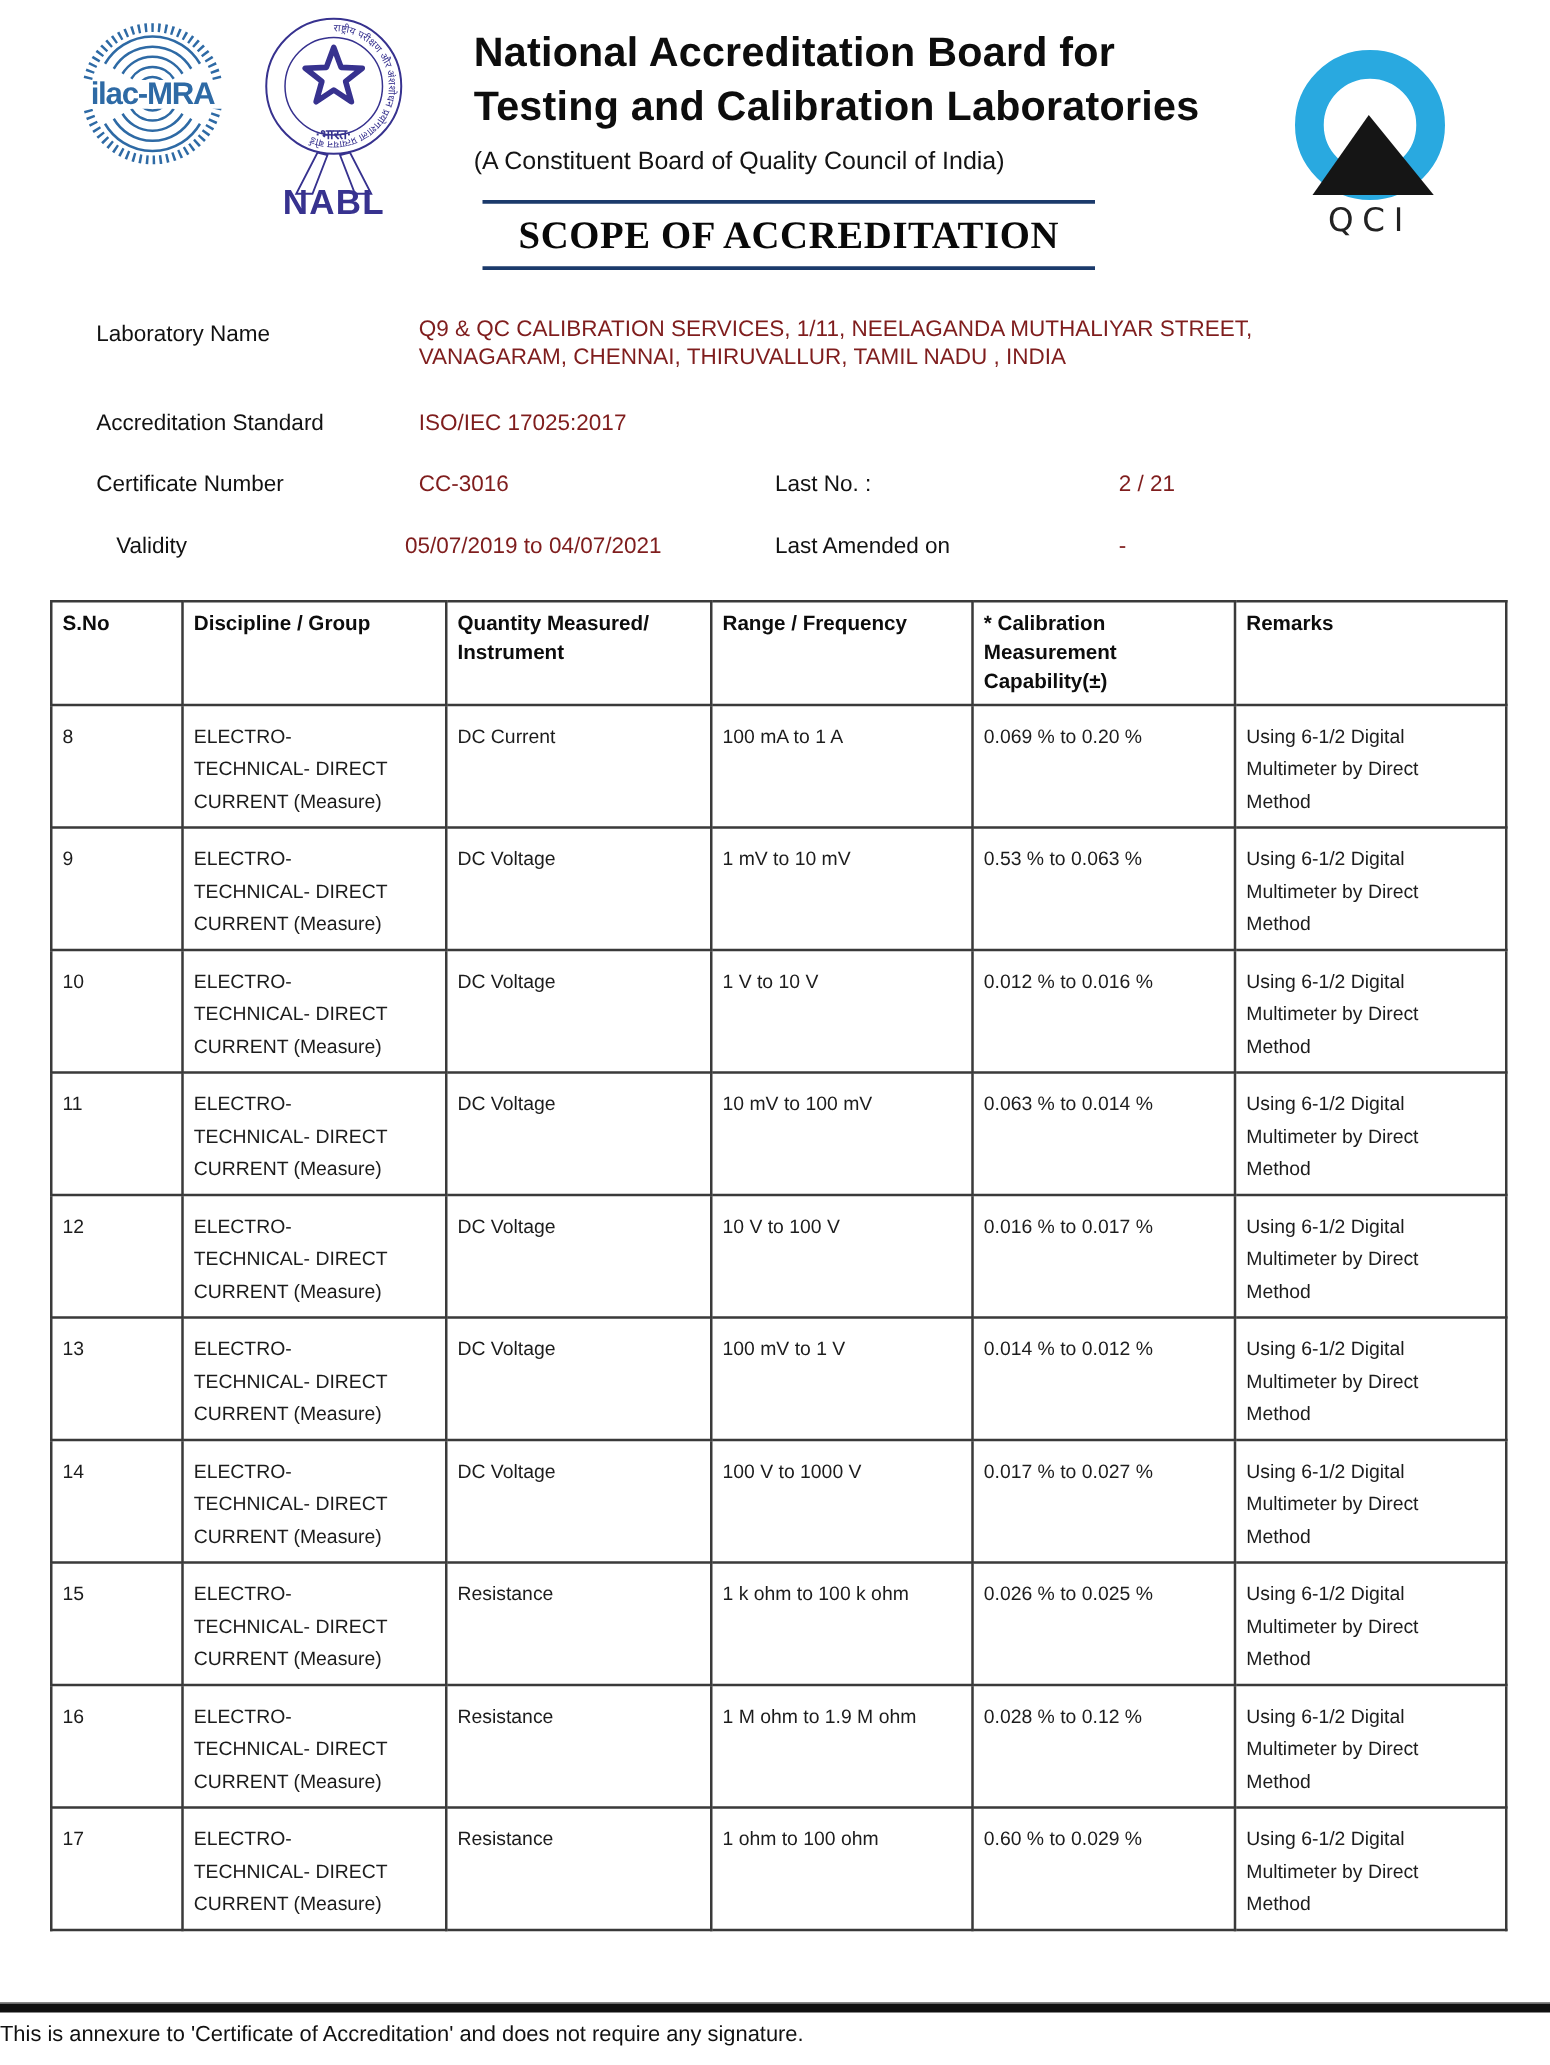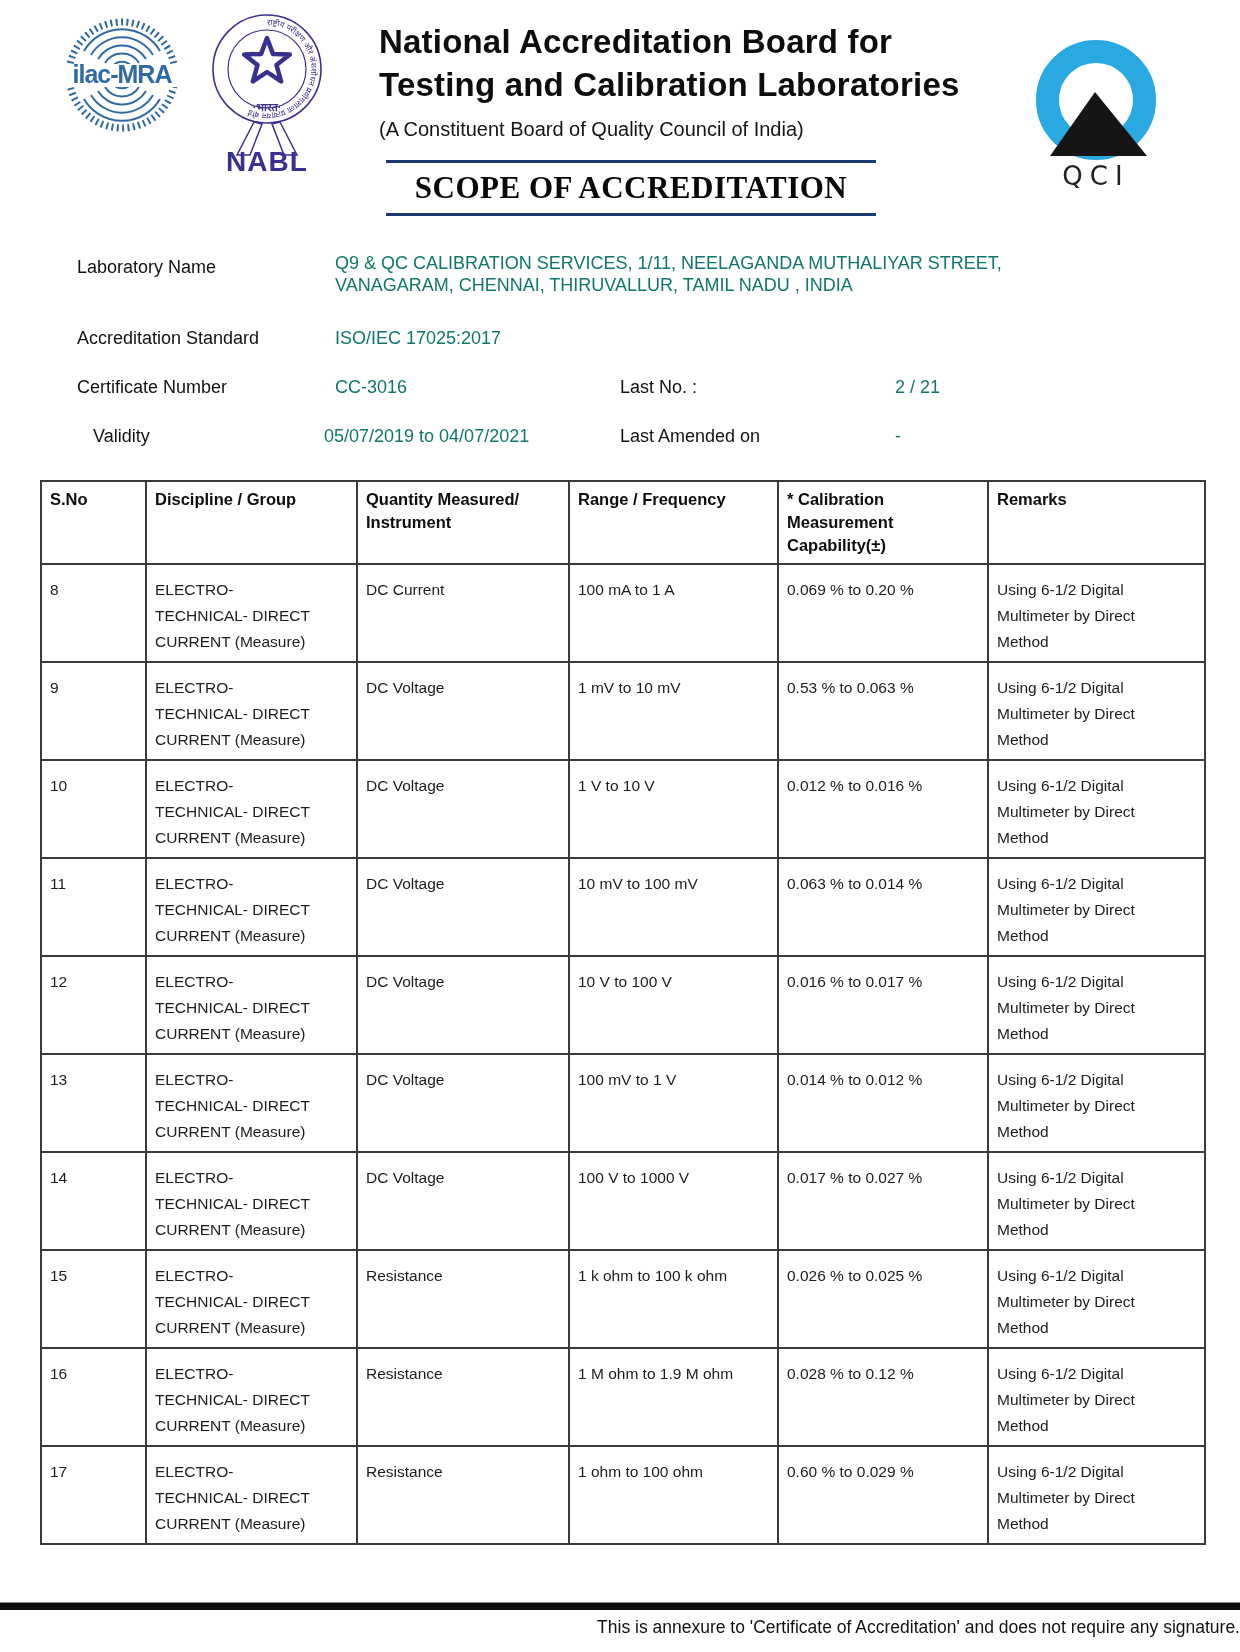--- a/index.html
+++ b/index.html
@@ -13,39 +13,39 @@
   .org-subtitle{left:379px;top:118px;font-size:20px;color:#141414;}
   .scope-banner{
     left:386px;top:160px;width:490px;height:50px;
     border-top:3px solid #1b3a6b;border-bottom:3px solid #1b3a6b;
     font-family:"Liberation Serif","DejaVu Serif",serif;
     font-weight:bold;font-size:31px;letter-spacing:0.5px;color:#090909;
     text-align:center;line-height:50px;
   }
   
   .info-label{font-size:18px;color:#121212;}
-  .info-value{font-size:18px;color:#0f766e;white-space:pre-line;}
+  .info-value{font-size:18px;color:#7f1d1d;white-space:pre-line;}
   
   table.scope{
     position:absolute;left:40px;top:480px;width:1164px;
     border-collapse:collapse;table-layout:fixed;
   }
   table.scope th,table.scope td{
     border:2px solid #3a3a3a;vertical-align:top;box-sizing:border-box;
     white-space:pre-line;overflow:hidden;text-align:left;
   }
   table.scope th{
     height:81px;padding:6px 8px;font-size:16.5px;font-weight:bold;line-height:23px;color:#0d0d0d;border-radius:24px;
   }
   table.scope td{
     height:96px;padding:12px 8px 6px 8px;font-size:15.5px;line-height:26px;color:#1c1c1c;font-weight:normal;
   }
   
   .footer-rule{left:0;top:1602px;width:1240px;height:7px;background:#101010;border-top:1px solid #8a8a8a;}
-  .footer-note{left:0;top:1617px;width:1240px;text-align:right;font-size:17.5px;color:#111;}
+  .footer-note{left:0;top:1617px;width:1240px;text-align:left;font-size:17.5px;color:#111;}
 </style>
 </head>
 <body>
 
 <div class="page">
 
   <div class="abs" style="left:60px;top:15px;">
     <svg width="126" height="122" viewBox="0 0 126 122">
       <circle cx="62" cy="60" r="53" fill="none" stroke="#2e6aa5" stroke-width="7" stroke-dasharray="2 3.4"></circle>
       <g fill="none" stroke="#2e6aa5" stroke-width="2">

